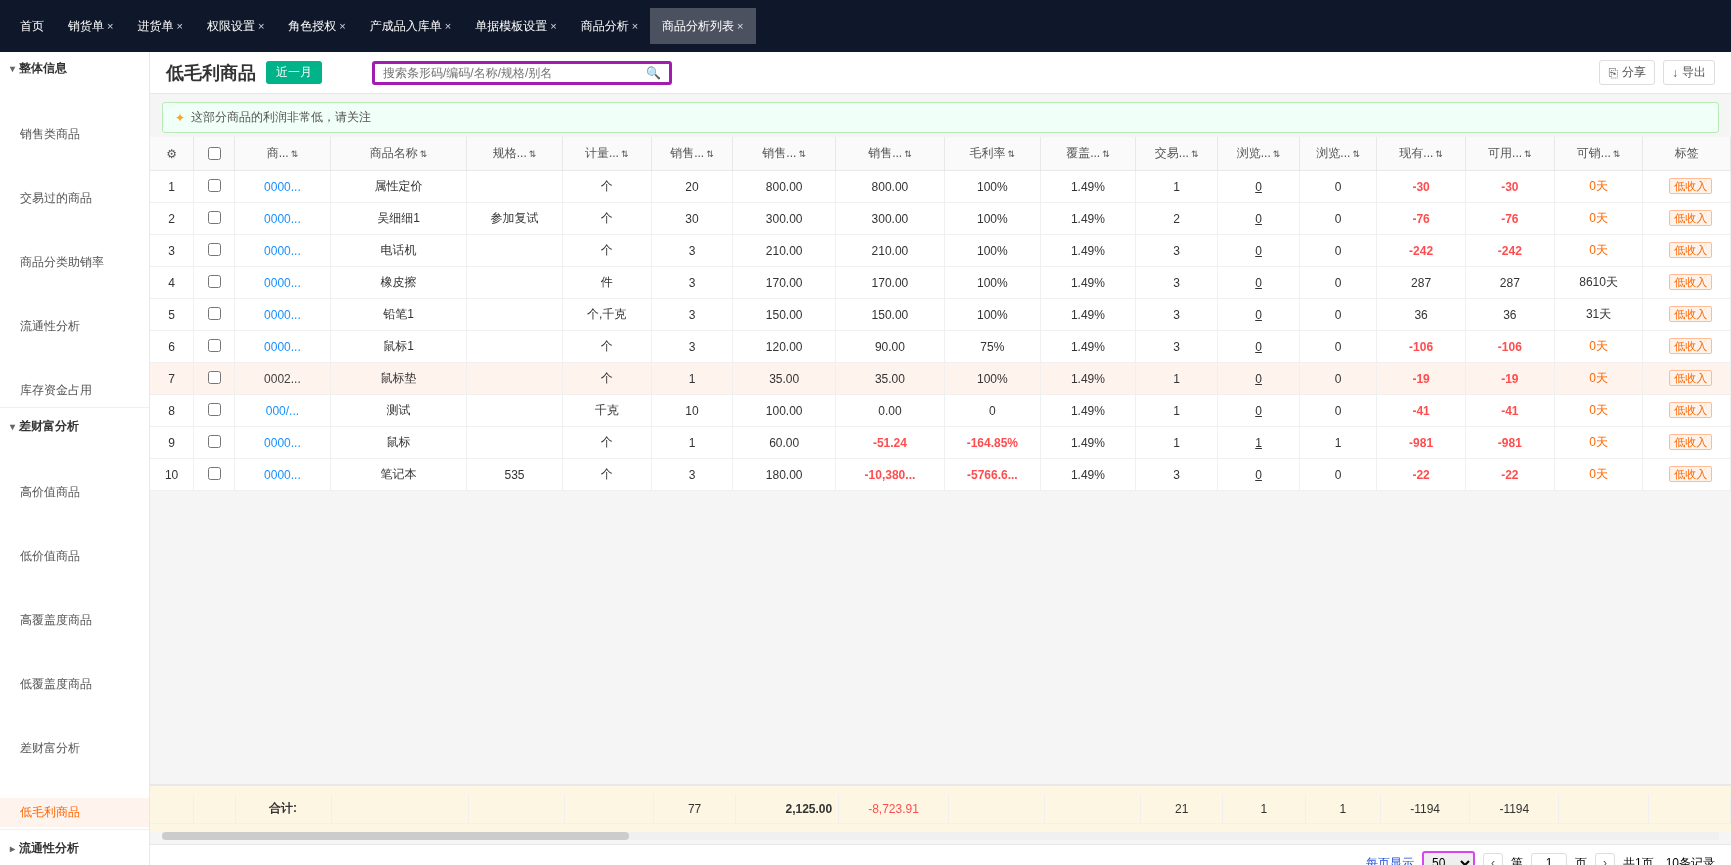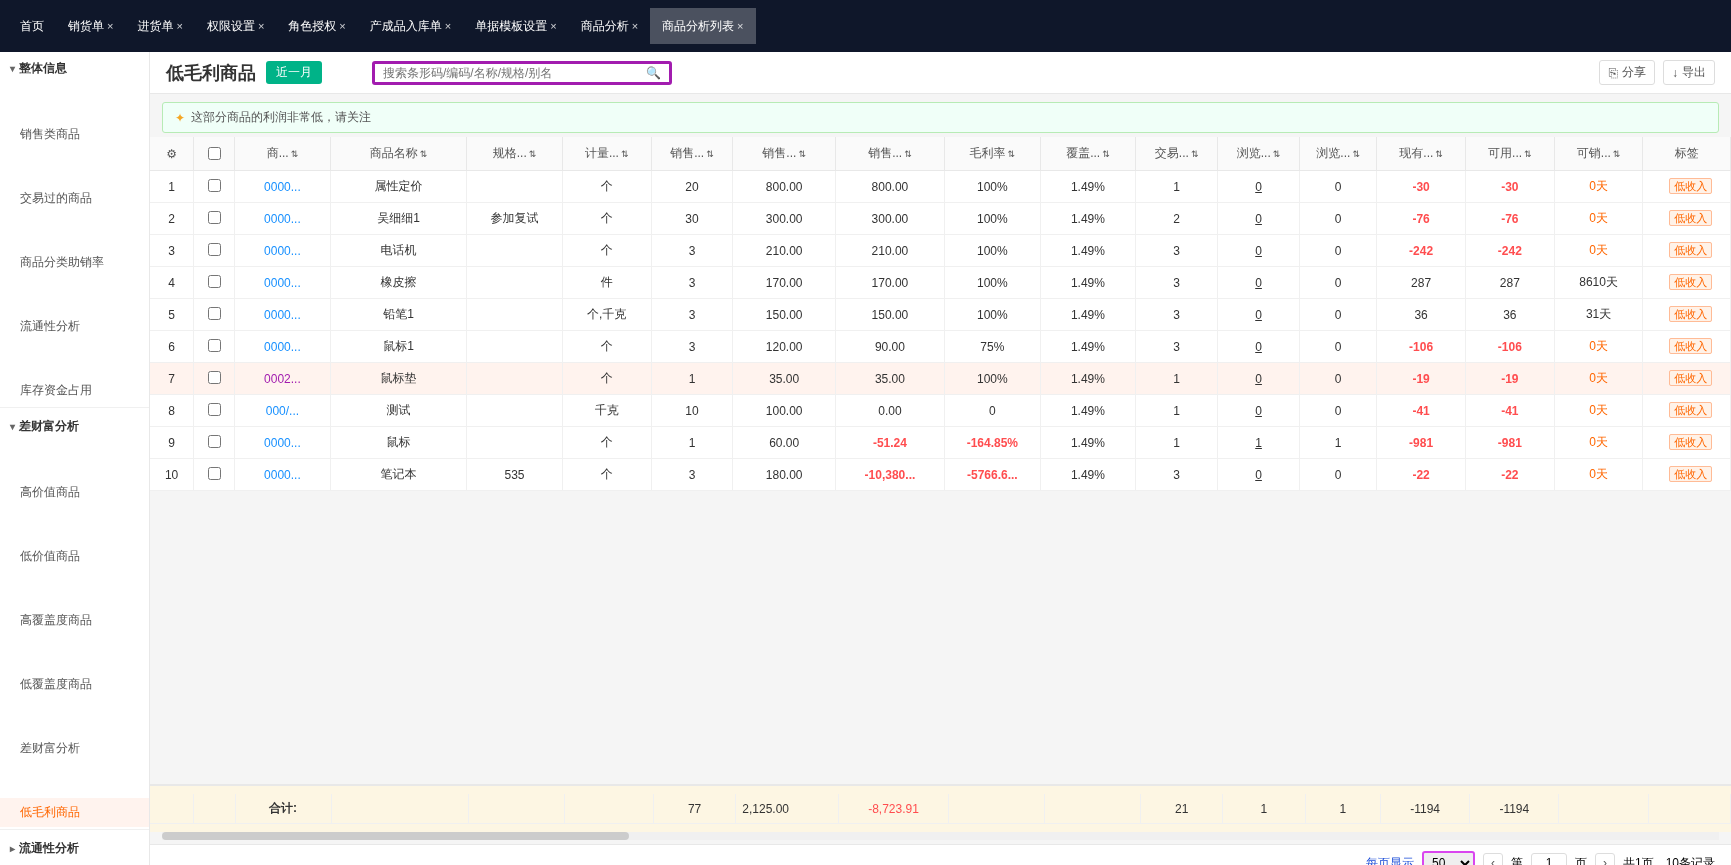--- a/index.html
+++ b/index.html
@@ -592,21 +592,21 @@
       <td><span class="underline-link">0</span></td>
       <td>0</td>
       <td class="td-red">-106</td>
       <td class="td-red">-106</td>
       <td class="td-orange">0天</td>
       <td><span class="tag-low-income">低收入</span></td>
     </tr>
             <tr class="highlighted">
       <td>7</td>
       <td><input type="checkbox" style=""></td>
-      <td style="color:#a21caf;cursor:pointer">0002...</td>
+      <td style="color:#404040;cursor:pointer">0002...</td>
       <td>鼠标垫</td>
       <td></td>
       <td>个</td>
       <td>1</td>
       <td>35.00</td>
       <td class="">35.00</td>
       <td class="">100%</td>
       <td>1.49%</td>
       <td>1</td>
       <td><span class="underline-link">0</span></td>
@@ -684,21 +684,21 @@
       <table style="width:100%">
         <tbody>
           <tr>
             <td style="width:32px"></td>
             <td style="width:30px"></td>
             <td style="width:70px; font-weight:bold; padding:6px 6px;">合计:</td>
             <td style="width:100px"></td>
             <td style="width:70px"></td>
             <td style="width:65px"></td>
             <td style="width:60px; text-align:center; padding:6px;margin-top:34px;">77</td>
-            <td style="width:75px; text-align:left; padding:6px;">2,125.00</td>
+            <td style="width:75px; text-align:right; padding:6px;font-weight:bold;">2,125.00</td>
             <td style="width:80px; text-align:center; padding:6px; color:#ff4d4f;">-8,723.91</td>
             <td style="width:70px"></td>
             <td style="width:70px"></td>
             <td style="width:60px; text-align:center; padding:6px;">21</td>
             <td style="width:60px; text-align:center; padding:6px;">1</td>
             <td style="width:55px; text-align:center; padding:6px;">1</td>
             <td style="width:65px; text-align:center; padding:6px;">-1194</td>
             <td style="width:65px; text-align:center; padding:6px;">-1194</td>
             <td style="width:65px"></td>
             <td style="width:60px"></td>

